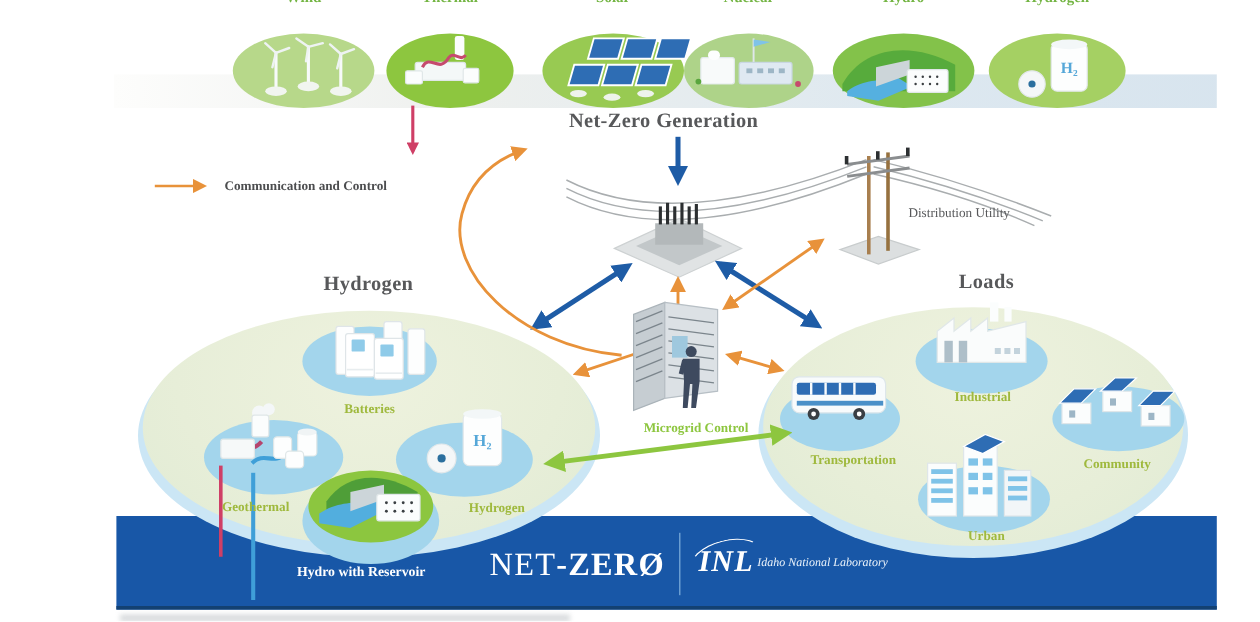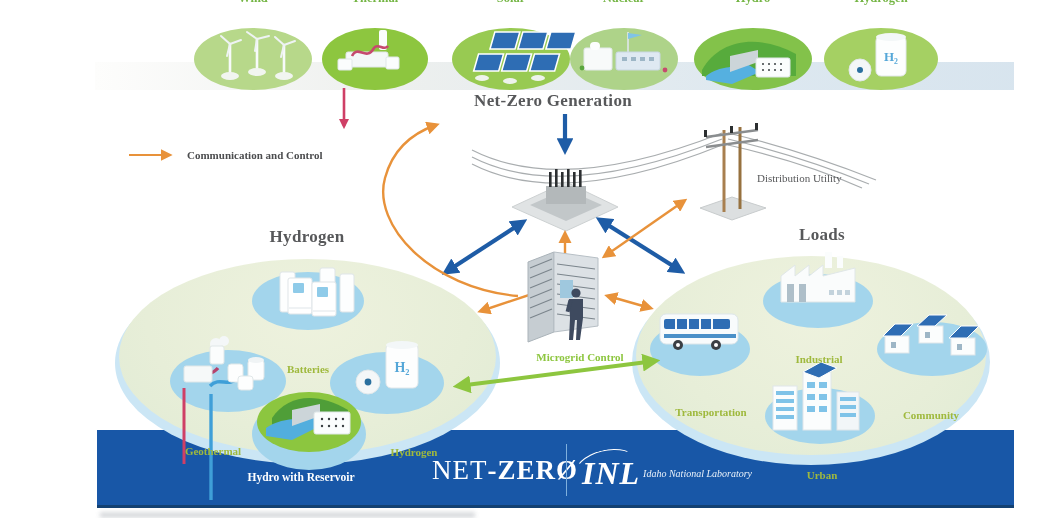--- a/index.html
+++ b/index.html
@@ -14,41 +14,41 @@
   .src-label{position:absolute;z-index:3;top:-9px;height:18px;font-size:12.5px;font-weight:bold;
              color:#74b544;text-align:center;transform:translateX(-50%);white-space:nowrap;}
   
   .bigE-outer{position:absolute;border-radius:50%;background:#cbe6f5;z-index:3;}
   .bigE-inner{position:absolute;border-radius:50%;z-index:3;
               background:radial-gradient(ellipse at 50% 30%, #eef2de 0%, #e7eed8 60%, #e0ebd4 100%);}
   
   .circ{position:absolute;border-radius:50%;background:#a3d5ec;z-index:4;}
   .circ svg{position:absolute;overflow:visible;}
   .cat-label{position:absolute;z-index:6;font-size:11px;font-weight:bold;color:#9fb93d;
-             text-align:center;transform:translateX(-50%);white-space:nowrap;margin-top:28px;}
+             text-align:center;transform:translateX(-50%);white-space:nowrap;}
   .title{position:absolute;z-index:6;font-size:17px;font-weight:bold;color:#57585a;
          text-align:left;transform:translateX(-50%);white-space:nowrap;letter-spacing:.3px;}
   .small-gray{position:absolute;z-index:6;font-size:11px;color:#57585a;white-space:nowrap;}
   .mg-label{position:absolute;z-index:6;font-size:11px;font-weight:bold;color:#8dc63f;
             text-align:center;transform:translateX(-50%);white-space:nowrap;margin-left:12px;}
   
   .legend{position:absolute;left:127px;top:145px;z-index:6;}
   .legend-row{display:flex;align-items:center;height:19px;}
   .legend-row svg{display:block;}
   .legend-text{margin-left:8px;font-size:11px;font-weight:bold;color:#4c4d4f;}
   
   .banner{position:absolute;left:97px;top:430px;width:931px;height:75px;background:#1857a7;
           border-bottom:3px solid #134172;z-index:2;}
   .brand{position:absolute;left:408px;top:455px;z-index:6;color:#ffffff;font-size:27px;
          letter-spacing:1px;white-space:nowrap;}
-  .brand .lite{font-weight:300;margin-left:24px;}
+  .brand .lite{font-weight:300;}
   .brand .bold{font-weight:800;}
   .brand-divider{position:absolute;left:566px;top:444px;width:1px;height:52px;background:#7fb0dd;z-index:6;}
   .inl{position:absolute;left:582px;top:455px;z-index:6;color:#ffffff;display:flex;align-items:center;}
-  .inl-mark{font-size:32px;font-weight:800;font-style:italic;letter-spacing:1px;position:relative;}
+  .inl-mark{font-size:25px;font-weight:800;font-style:italic;letter-spacing:1px;position:relative;}
   .inl-swoosh{position:absolute;left:-8px;top:-5px;width:62px;height:34px;border:1.5px solid #ffffff;
               border-color:#fff transparent transparent transparent;border-radius:50%;transform:rotate(-14deg);}
   .inl-name{font-size:10px;font-style:italic;margin-left:3px;color:#eaf2fa;white-space:nowrap;}
   .white-label{position:absolute;z-index:6;font-size:11.5px;font-weight:bold;color:#ffffff;
                text-align:right;transform:translateX(-50%);white-space:nowrap;}
   .overlay{position:absolute;left:0;top:0;z-index:5;pointer-events:none;}
   .toplayer{position:absolute;z-index:6;pointer-events:none;overflow:visible;}
   .blur-strip{position:absolute;left:100px;top:512px;width:375px;height:6px;z-index:1;
               background:#b9bec2;filter:blur(2px);opacity:.55;}
 </style>

